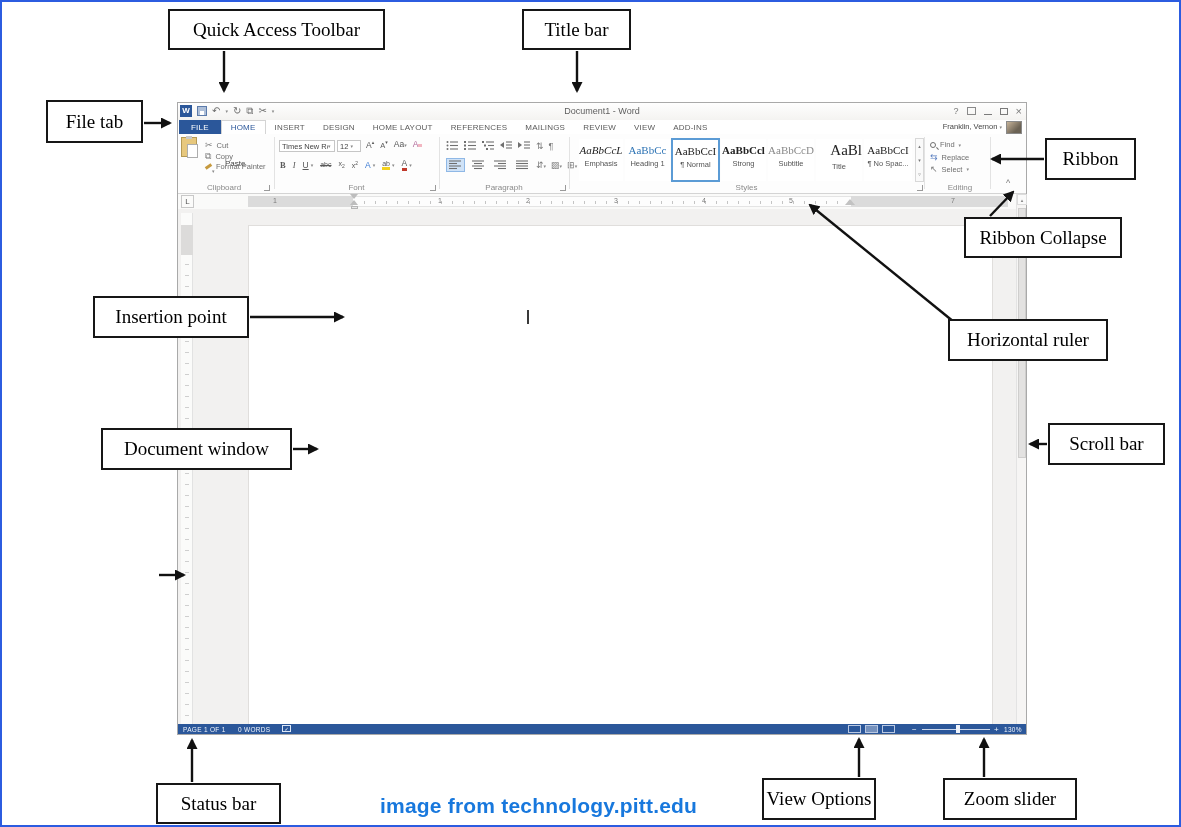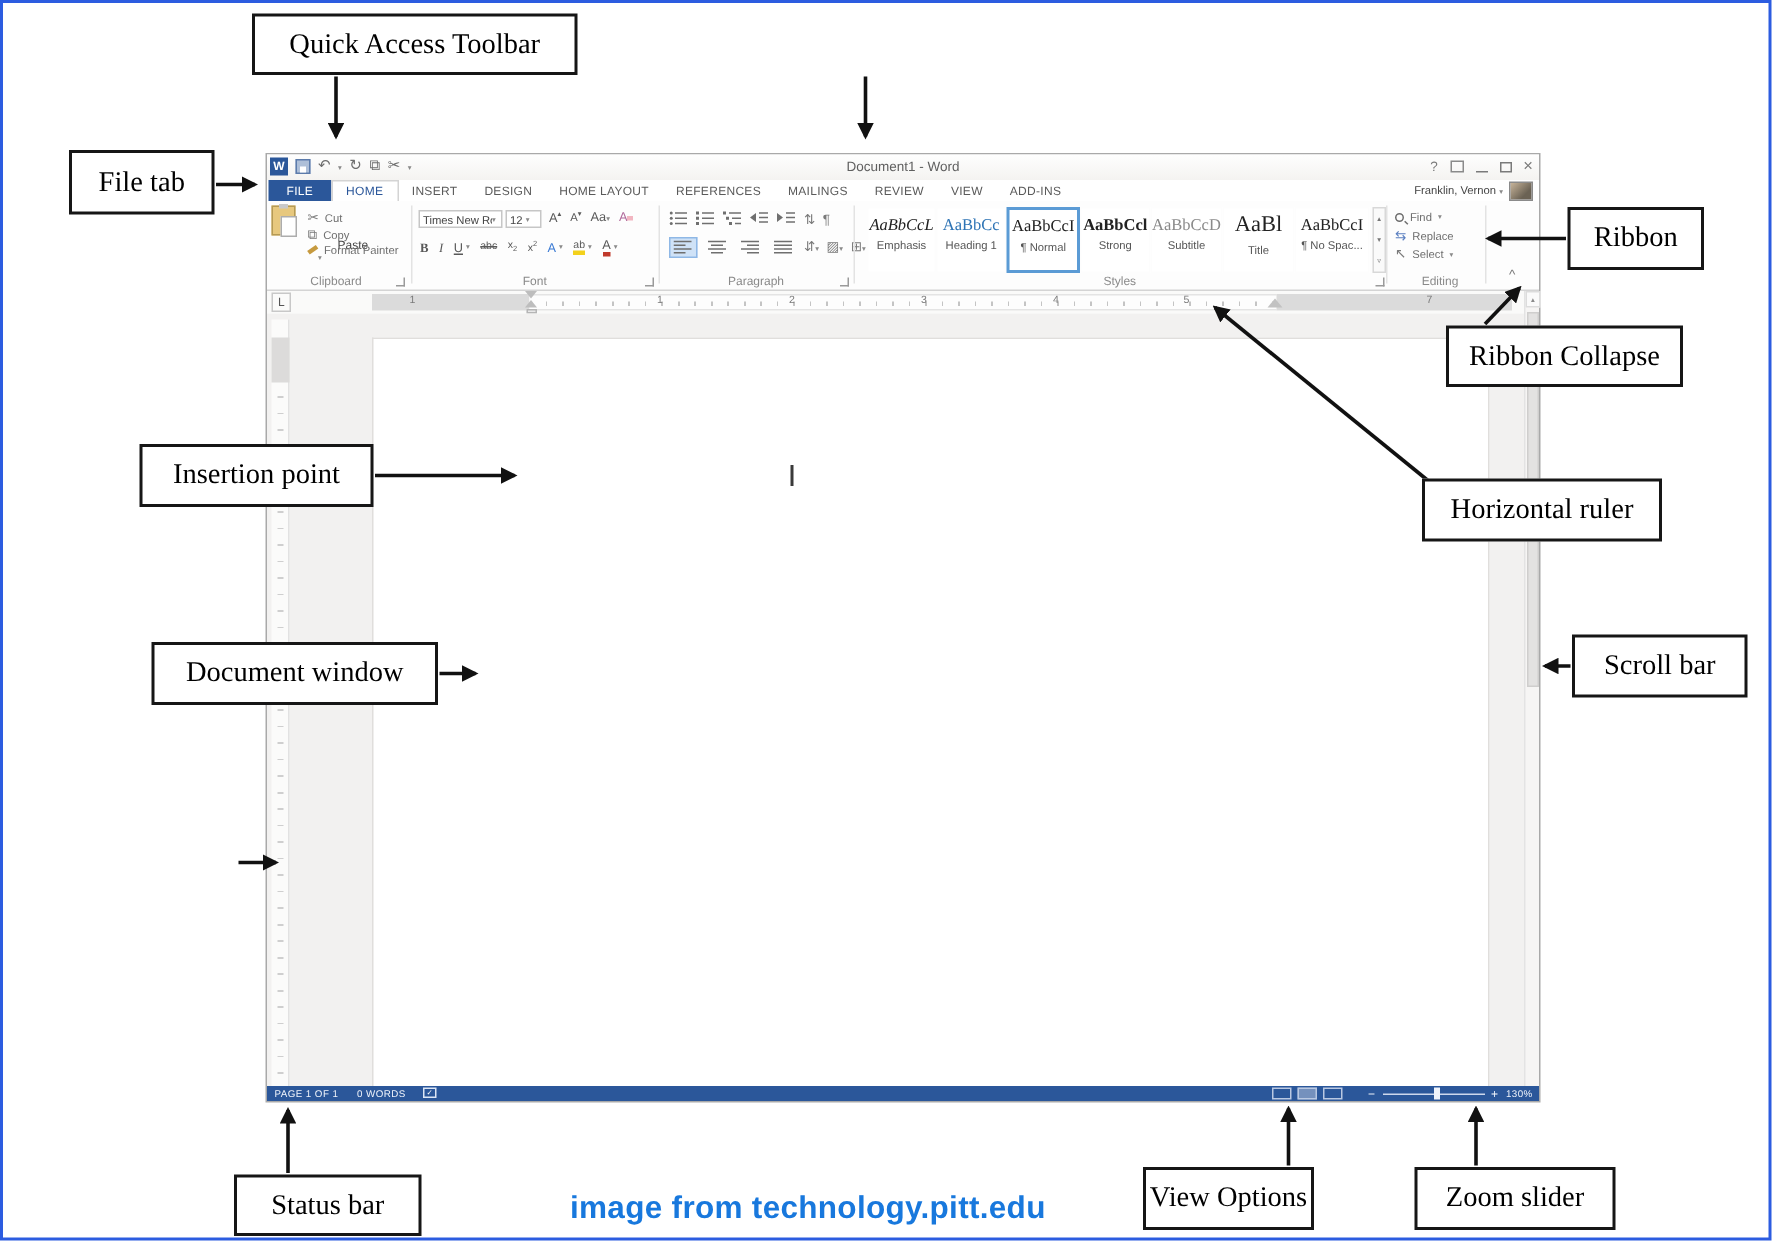--- a/index.html
+++ b/index.html
@@ -53,21 +53,21 @@
   .btn { display:inline-flex; align-items:center; justify-content:center; padding:1px 2px; }
   .btn.sel { background:#cfe2f7; border:1px solid #8fb8e6; }
   .chip { position:absolute; top:4px; height:44px; background:#fff; border:1px solid #fdfdfd; text-align:center; }
   .chip.sel { border:2px solid #5b9bd5; }
   .chip .prev { margin-top:5px; font-family:"Liberation Serif", serif; font-size:11px; color:#222; white-space:nowrap; overflow:hidden; }
   .chip .nm { margin-top:3px; font-size:7.5px; color:#555; white-space:nowrap; overflow:hidden; }
   .chip.h1 .prev { color:#2e74b5; }
   .chip.emp .prev { font-style:italic; }
   .chip.str .prev { font-weight:bold; }
   .chip.sub .prev { color:#8a8a8a; }
-  .chip.ttl .prev { font-size:15px; margin-top:3px; }
+  .chip.ttl .prev { font-size:15px; margin-top:3px;text-align:right; }
   .galscroll { position:absolute; left:737px; top:4px; width:9px; height:44px; border:1px solid #d8d8d8; background:#fafafa; font-size:5px; color:#777; text-align:center; line-height:14px; }
   .magnifier { width:6px; height:6px; border:1px solid #6f6f6f; border-radius:50%; position:relative; display:inline-block; }
   .magnifier::after { content:""; position:absolute; left:5px; top:5px; width:3px; height:1px; background:#6f6f6f; transform:rotate(45deg); }
   .collapse-chevron { position:absolute; left:828px; top:44px; font-size:9px; color:#7a7a7a; }
 
   .rulerrow { position:absolute; left:0; top:91px; right:0; height:15px; background:#fafaf9; }
   .tabsel { position:absolute; left:3px; top:1px; width:13px; height:13px; border:1px solid #c8c8c8; background:#fbfbfa; font-size:8px; color:#555; text-align:center; line-height:12px; }
   .rseg { position:absolute; top:2px; height:11px; }
   .rgray { background:#dbdbdb; }
   .rwhite { background:#fdfdfd; border-top:1px solid #e4e4e4; border-bottom:1px solid #e4e4e4;
@@ -402,20 +402,21 @@
     <line x1="952" y1="320" x2="808" y2="203" marker-end="url(#ah)"></line>
     <line x1="291" y1="447" x2="315" y2="447" marker-end="url(#ah)"></line>
     <line x1="1045" y1="442" x2="1028" y2="442" marker-end="url(#ah)"></line>
     <line x1="157" y1="573" x2="182" y2="573" marker-end="url(#ah)"></line>
     <line x1="190" y1="780" x2="190" y2="738" marker-end="url(#ah)"></line>
     <line x1="857" y1="775" x2="857" y2="737" marker-end="url(#ah)"></line>
     <line x1="982" y1="775" x2="982" y2="737" marker-end="url(#ah)"></line>
   </svg>
 
   <div class="co" style="left:166px;top:7px;width:217px;height:41px;">Quick Access Toolbar</div>
+  <div class="co" style="left:520px;top:7px;width:109px;height:41px;">Title bar</div>
   <div class="co" style="left:44px;top:98px;width:97px;height:43px;">File tab</div>
   <div class="co" style="left:1043px;top:136px;width:91px;height:42px;">Ribbon</div>
   <div class="co" style="left:962px;top:215px;width:158px;height:41px;">Ribbon Collapse</div>
   <div class="co" style="left:91px;top:294px;width:156px;height:42px;">Insertion point</div>
   <div class="co" style="left:946px;top:317px;width:160px;height:42px;">Horizontal ruler</div>
   <div class="co" style="left:99px;top:426px;width:191px;height:42px;">Document window</div>
   <div class="co" style="left:1046px;top:421px;width:117px;height:42px;">Scroll bar</div>
   <div class="co" style="left:154px;top:781px;width:125px;height:41px;">Status bar</div>
   <div class="co" style="left:760px;top:776px;width:114px;height:42px;">View Options</div>
   <div class="co" style="left:941px;top:776px;width:134px;height:42px;">Zoom slider</div>

